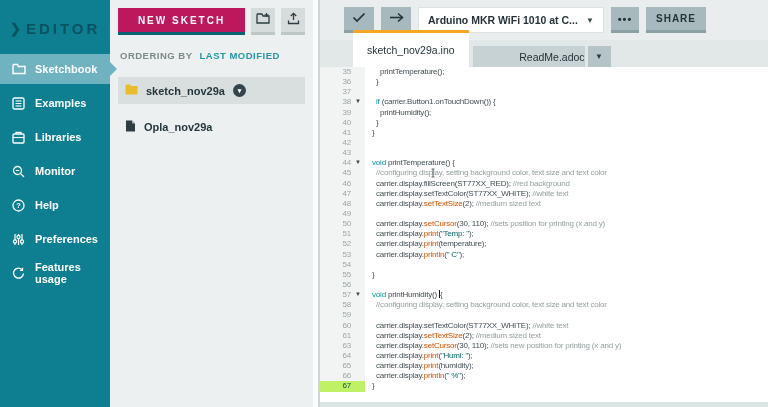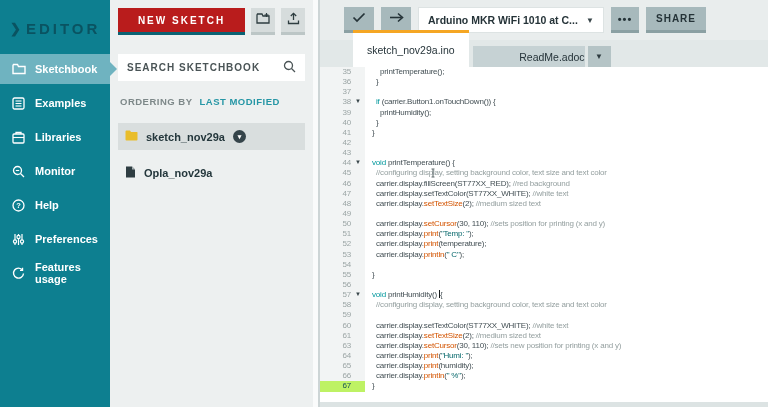--- a/index.html
+++ b/index.html
@@ -17,21 +17,21 @@
   .nav-item.active { background:#6fb3c0; }
   .nav-item.active::after { content:""; position:absolute; right:-7px; top:50%; margin-top:-7px;
               border-left:7px solid #6fb3c0; border-top:7px solid transparent; border-bottom:7px solid transparent; }
   .nav-ic { width:15px; height:15px; flex:none; display:flex; align-items:center; justify-content:center; }
   .nav-ic svg { display:block; }
 
   
   .mid { position:absolute; left:110px; top:0; width:208px; height:407px; background:#edf0f0;
          border-right:5px solid #fafbfb; padding:8px; z-index:2; }
   .mid-top { display:flex; gap:6px; }
-  .btn-new { flex:1; height:27px; background:#b91c1c; border:none; border-bottom:3px solid #0b6273;
+  .btn-new { flex:1; height:27px; background:#be185d; border:none; border-bottom:3px solid #0b6273;
              color:#fff; font-family:inherit; font-size:10px; font-weight:bold; letter-spacing:2px; cursor:pointer; }
   .btn-sq { width:24px; height:27px; background:#d6dcdc; border:none; border-bottom:3px solid #bcc6c6;
             display:flex; align-items:center; justify-content:center; color:#2e3d40; cursor:pointer; }
   .search { margin-top:19px; height:27px; background:#ffffff; display:flex; align-items:center; padding:0 9px; }
   .search input { flex:1; border:none; outline:none; background:transparent; font-family:inherit;
                   font-size:10px; font-weight:bold; letter-spacing:1px; color:#4a5456; }
   .search input::placeholder { color:#4a5456; opacity:1; }
   .ordering { margin-top:15px; font-size:9.5px; font-weight:bold; letter-spacing:.5px; padding-left:2px; }
   .ordering .lab { color:#7d8889; }
   .ordering .val { color:#2596a5; cursor:pointer; margin-left:4px; }
@@ -181,29 +181,20 @@
       <span>
         <svg width="13" height="13" viewBox="0 0 13 13">
             <path d="M1.5 8.5 V11.5 H11.5 V8.5" fill="none" stroke="#2e3d40" stroke-width="1.3"></path>
             <line x1="6.5" y1="1.5" x2="6.5" y2="8" stroke="#2e3d40" stroke-width="1.3"></line>
             <path d="M3.8 4 L6.5 1.3 L9.2 4" fill="none" stroke="#2e3d40" stroke-width="1.3"></path>
           </svg>
       </span>
     </button>
   </div>
 
-  <div class="search">
-    <input type="text" placeholder="SEARCH SKETCHBOOK" style="">
-    <span>
-      <svg width="13" height="13" viewBox="0 0 13 13">
-          <circle cx="5.5" cy="5.5" r="4" fill="none" stroke="#4a5456" stroke-width="1.3"></circle>
-          <line x1="8.5" y1="8.5" x2="12" y2="12" stroke="#4a5456" stroke-width="1.3"></line>
-        </svg>
-    </span>
-  </div>
 
   <div class="ordering">
     <span class="lab">ORDERING BY</span>
     <span class="val">LAST MODIFIED</span>
   </div>
 
   <div class="sk-list">
     <div class="sk-row selected">
       <span>
         <svg width="13" height="11" viewBox="0 0 13 11">

